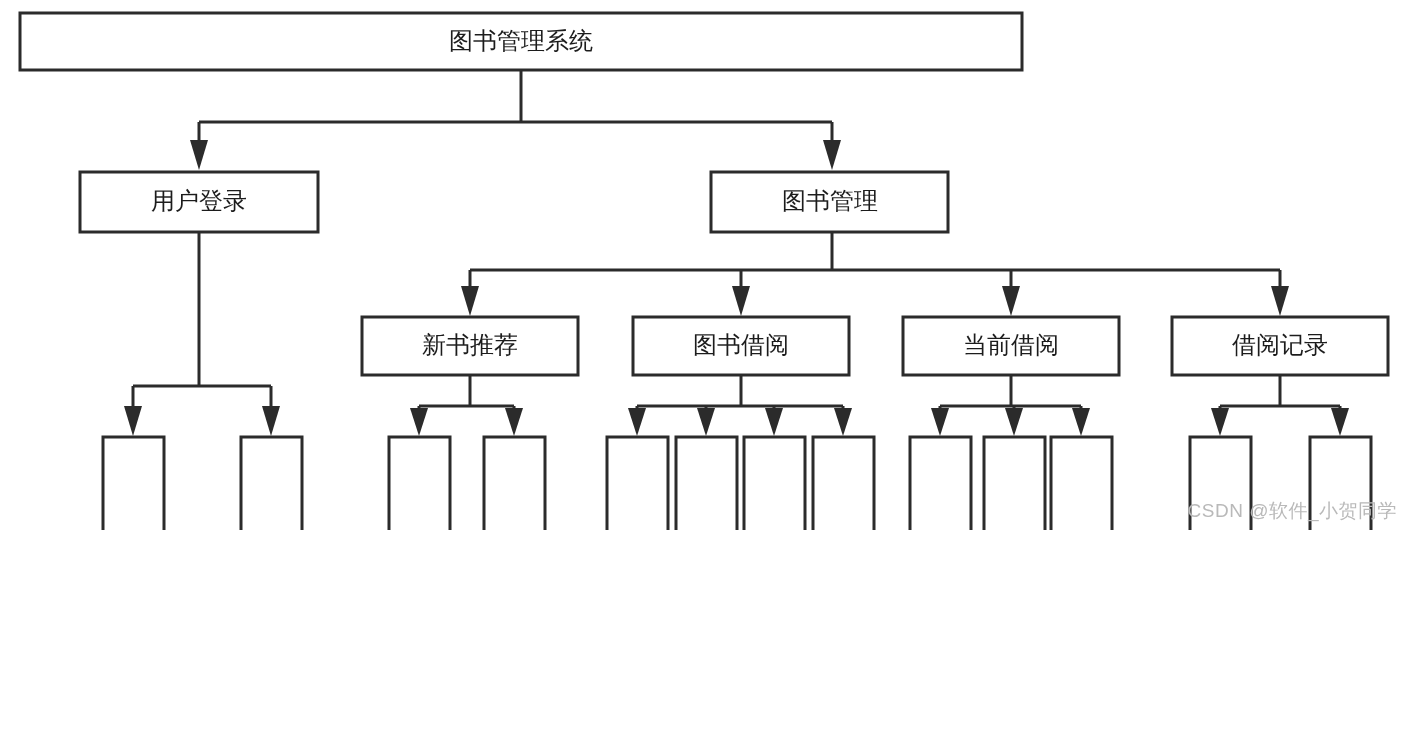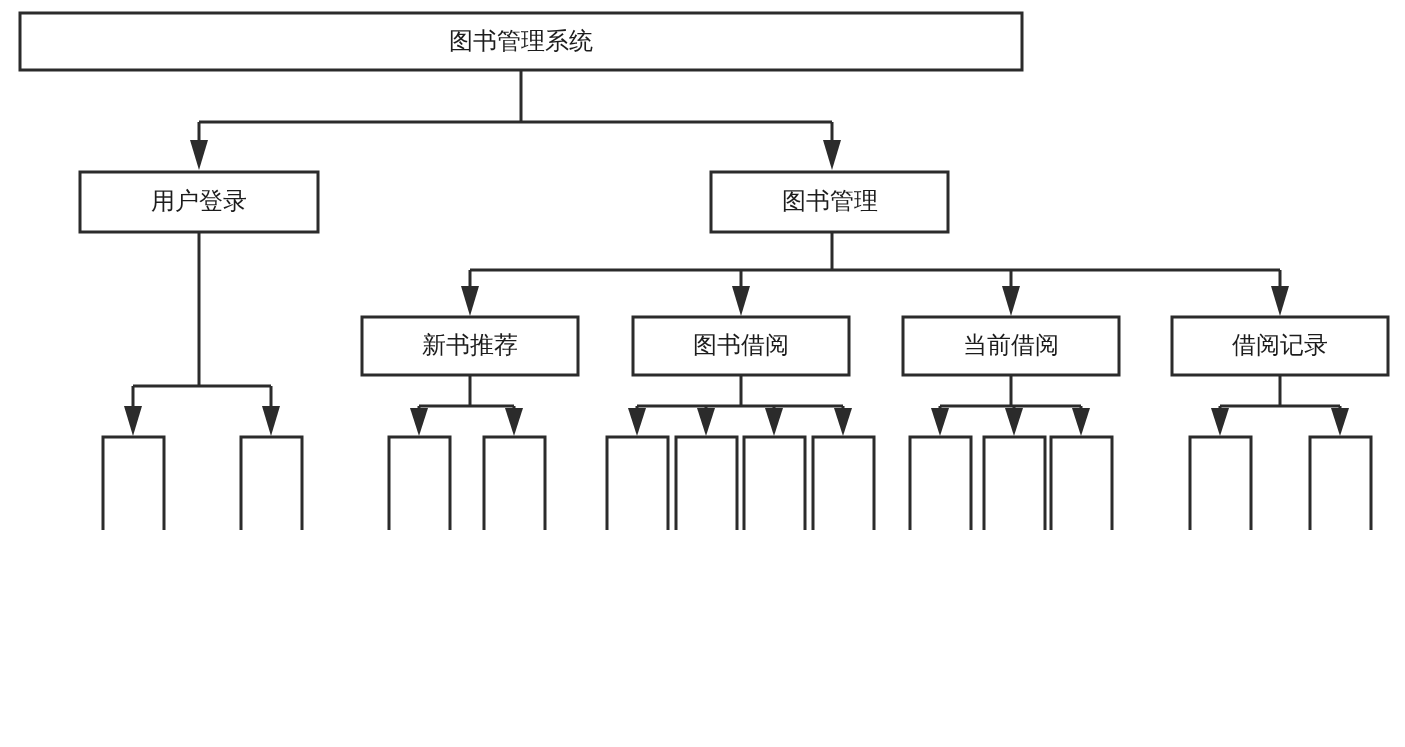--- a/index.html
+++ b/index.html
@@ -199,14 +199,15 @@
   <div class="leaf-label" style="left:607px; top:437px; width:61px; height:297px;">查询图书</div>
   <div class="leaf-label" style="left:676px; top:437px; width:61px; height:297px;">新增图书（管理员）</div>
   <div class="leaf-label" style="left:744px; top:437px; width:61px; height:297px;">编辑图书（管理员）</div>
   <div class="leaf-label" style="left:813px; top:437px; width:61px; height:297px;">借阅图书</div>
   <div class="leaf-label" style="left:910px; top:437px; width:61px; height:297px;">查询图书</div>
   <div class="leaf-label" style="left:984px; top:437px; width:61px; height:297px;">归还图书</div>
   <div class="leaf-label" style="left:1051px; top:437px; width:61px; height:297px;">确认归还（管理员）</div>
   <div class="leaf-label" style="left:1190px; top:437px; width:61px; height:297px;">新增借阅记录</div>
   <div class="leaf-label" style="left:1310px; top:437px; width:61px; height:297px;">查询借阅记录</div>
 
+  <div class="watermark">CSDN @软件_小贺同学</div>
 
 </div>
 
 </body></html>

